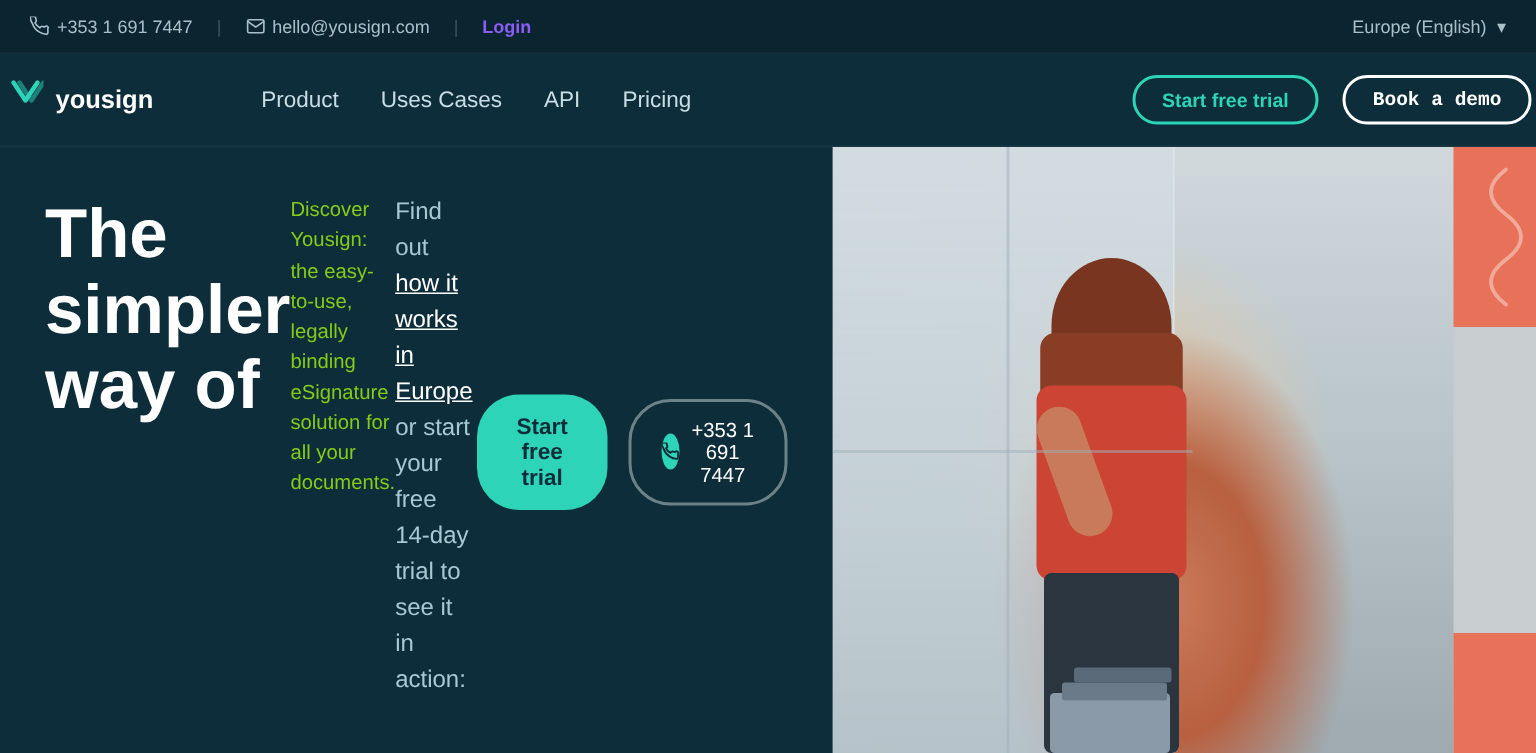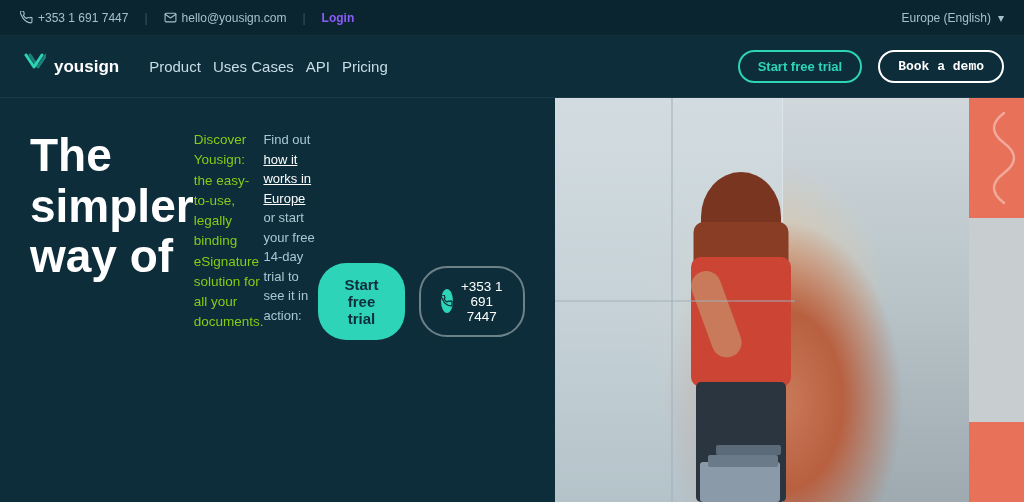--- a/index.html
+++ b/index.html
@@ -48,21 +48,21 @@
       text-decoration: none;
       cursor: pointer;
       font-weight: bold;
     }
 
     
     .navbar {
       background: #0d2d3a;
       display: flex;
       align-items: center;
-      padding: 0 20px;
+      padding: 0 3px;
       height: 62px;
       border-bottom: 1px solid rgba(255,255,255,0.06);
     }
     .logo {
       display: flex;
       align-items: center;
       gap: 6px;
       margin-right: 30px;
     }
     .logo-icon {
@@ -73,21 +73,22 @@
       justify-content: center;
     }
     .logo-text {
       font-size: 17px;
       font-weight: 600;
       color: #fff;
     }
     .nav-links {
       display: flex;
       align-items: flex-start;
-      gap: 12px;
+      gap: 28px;
+      margin-left: 42px;
     }
     .nav-link {
       font-size: 15px;
       color: #c8dde5;
       cursor: pointer;
       text-decoration: none;
       font-weight: 400;
     }
     .nav-actions {
       margin-left: auto;
@@ -143,21 +144,21 @@
       color: #2dd4b8;
     }
     .hero-subtext {
       font-size: 13.5px;
       color: #84cc16;
       line-height: 1.5;
       margin-bottom: 14px;
       max-width: 400px;
     }
     .hero-link-text {
-      font-size: 13px;
+      font-size: 16px;
       color: #a8c8d4;
       line-height: 1.5;
       margin-bottom: 26px;
       max-width: 430px;
     }
     .hero-link-text a {
       color: #fff;
       text-decoration: underline;
       cursor: pointer;
     }

